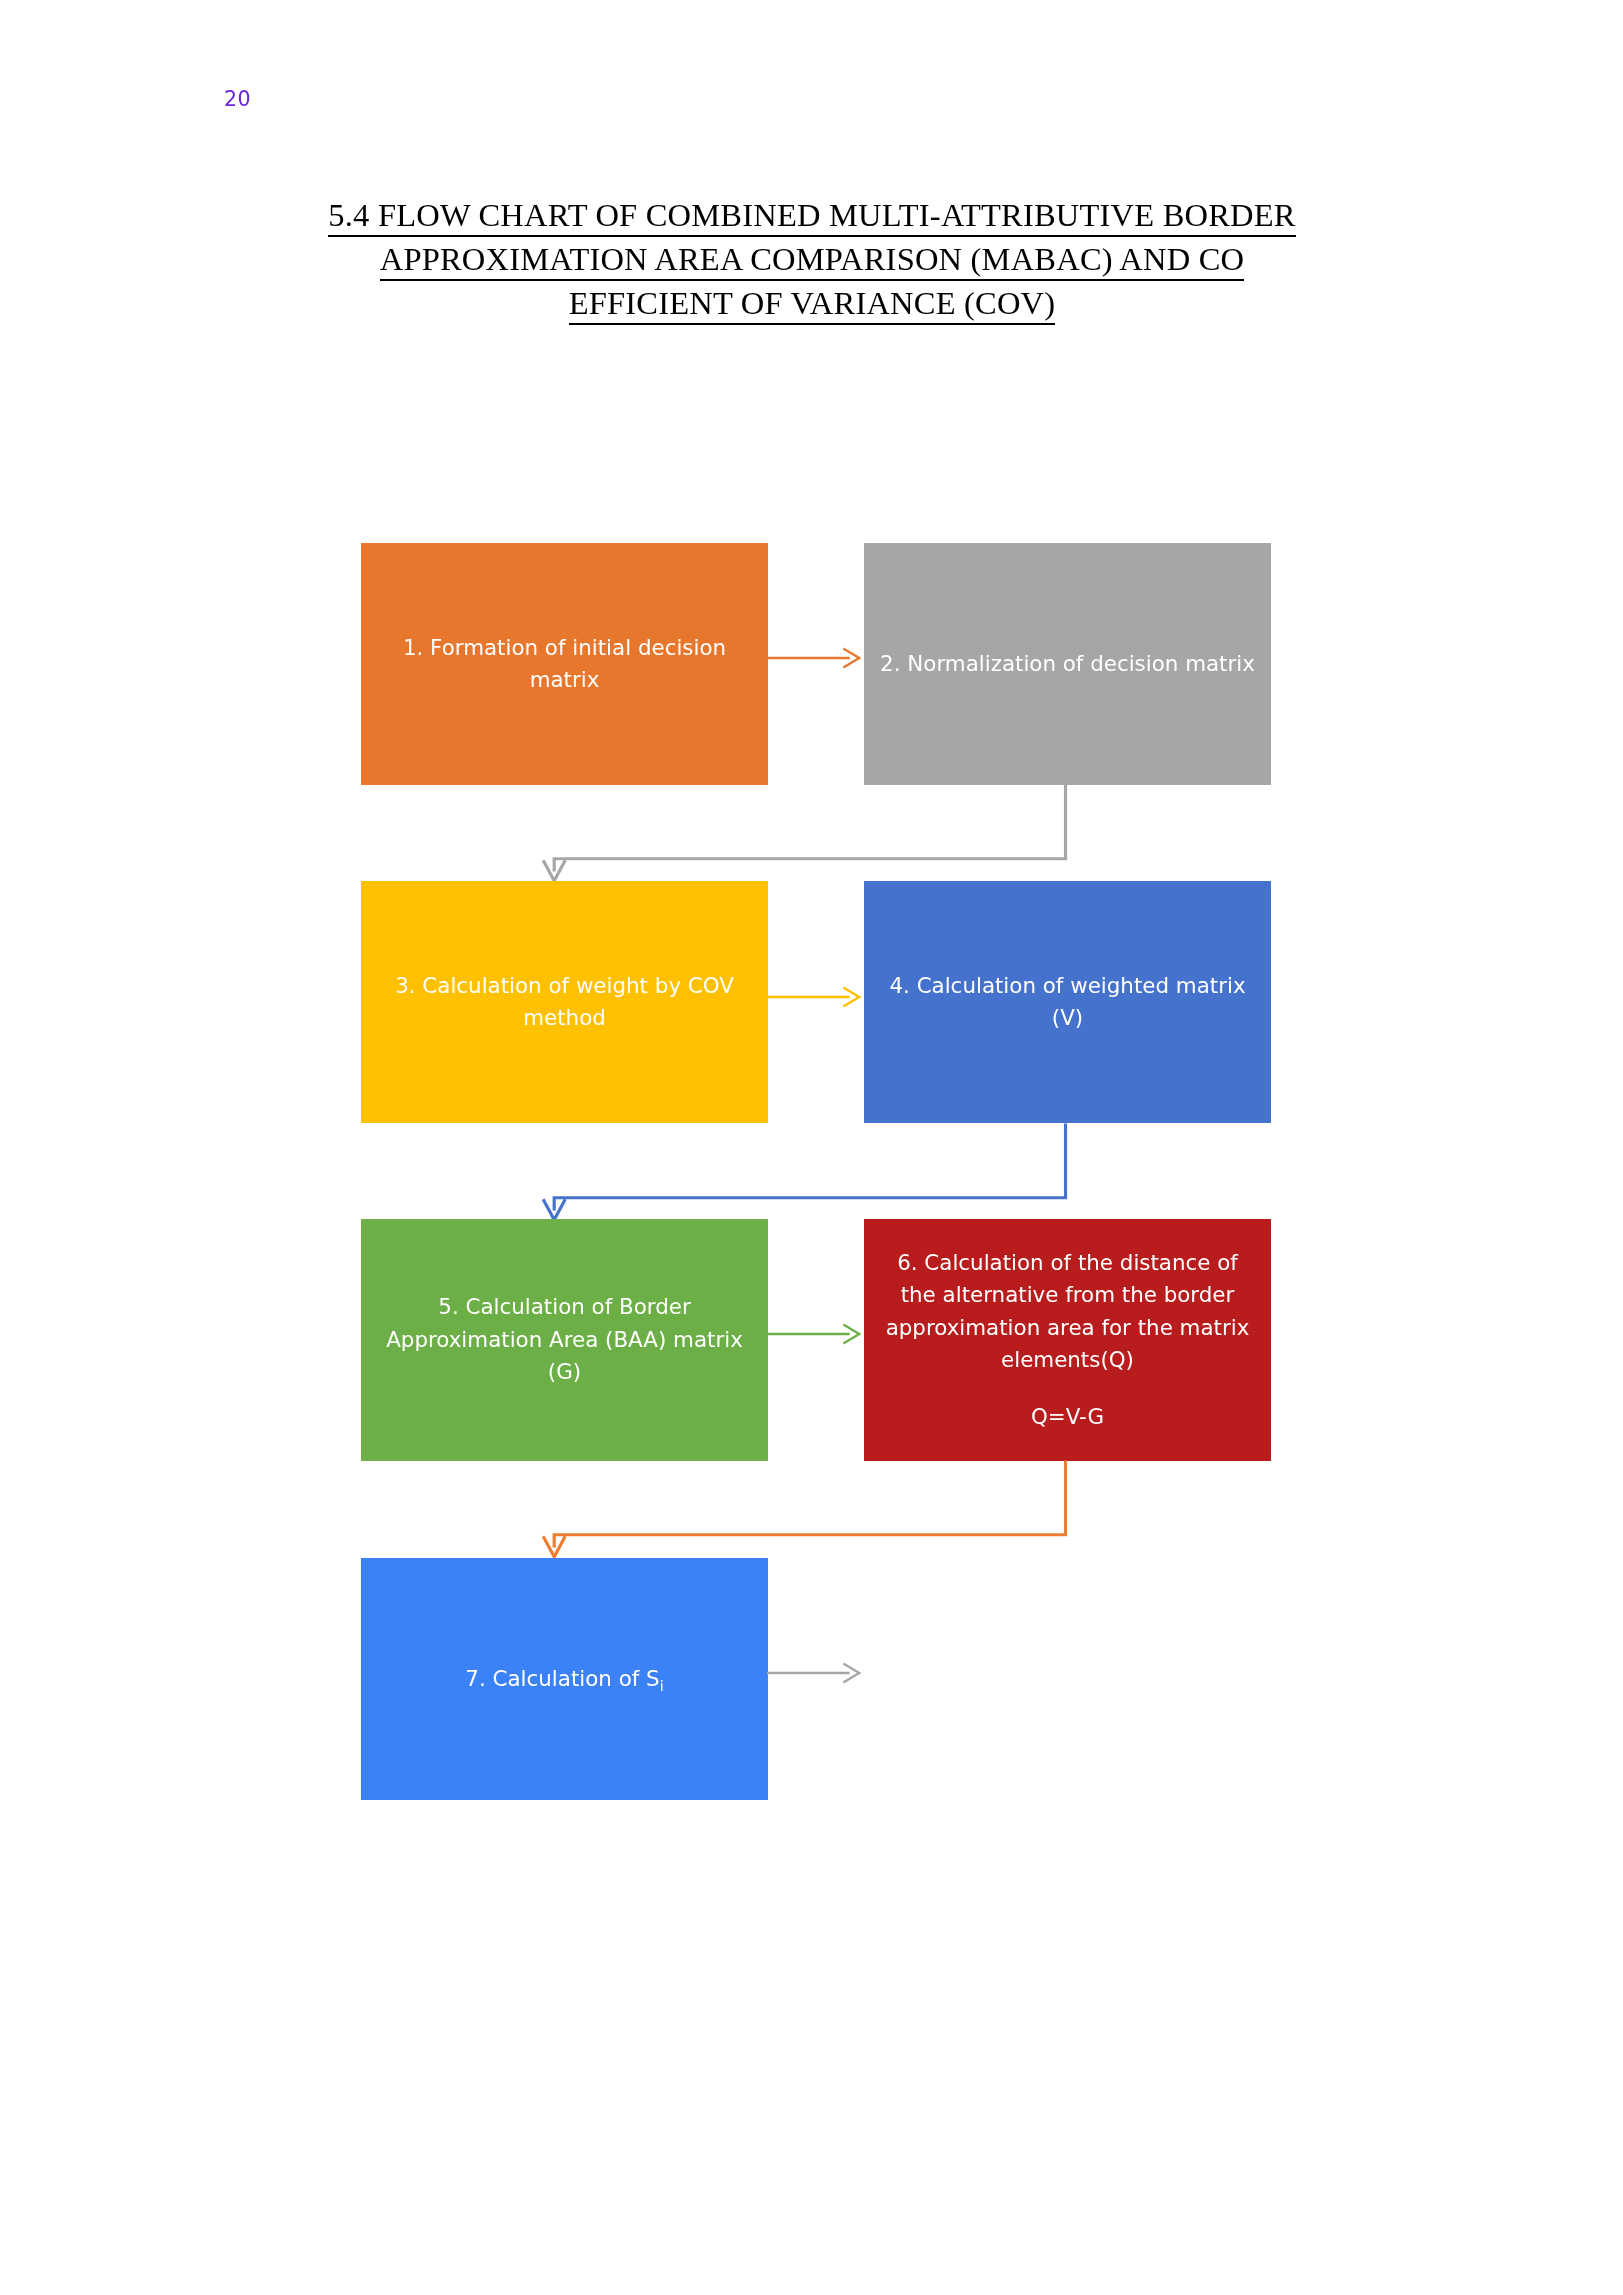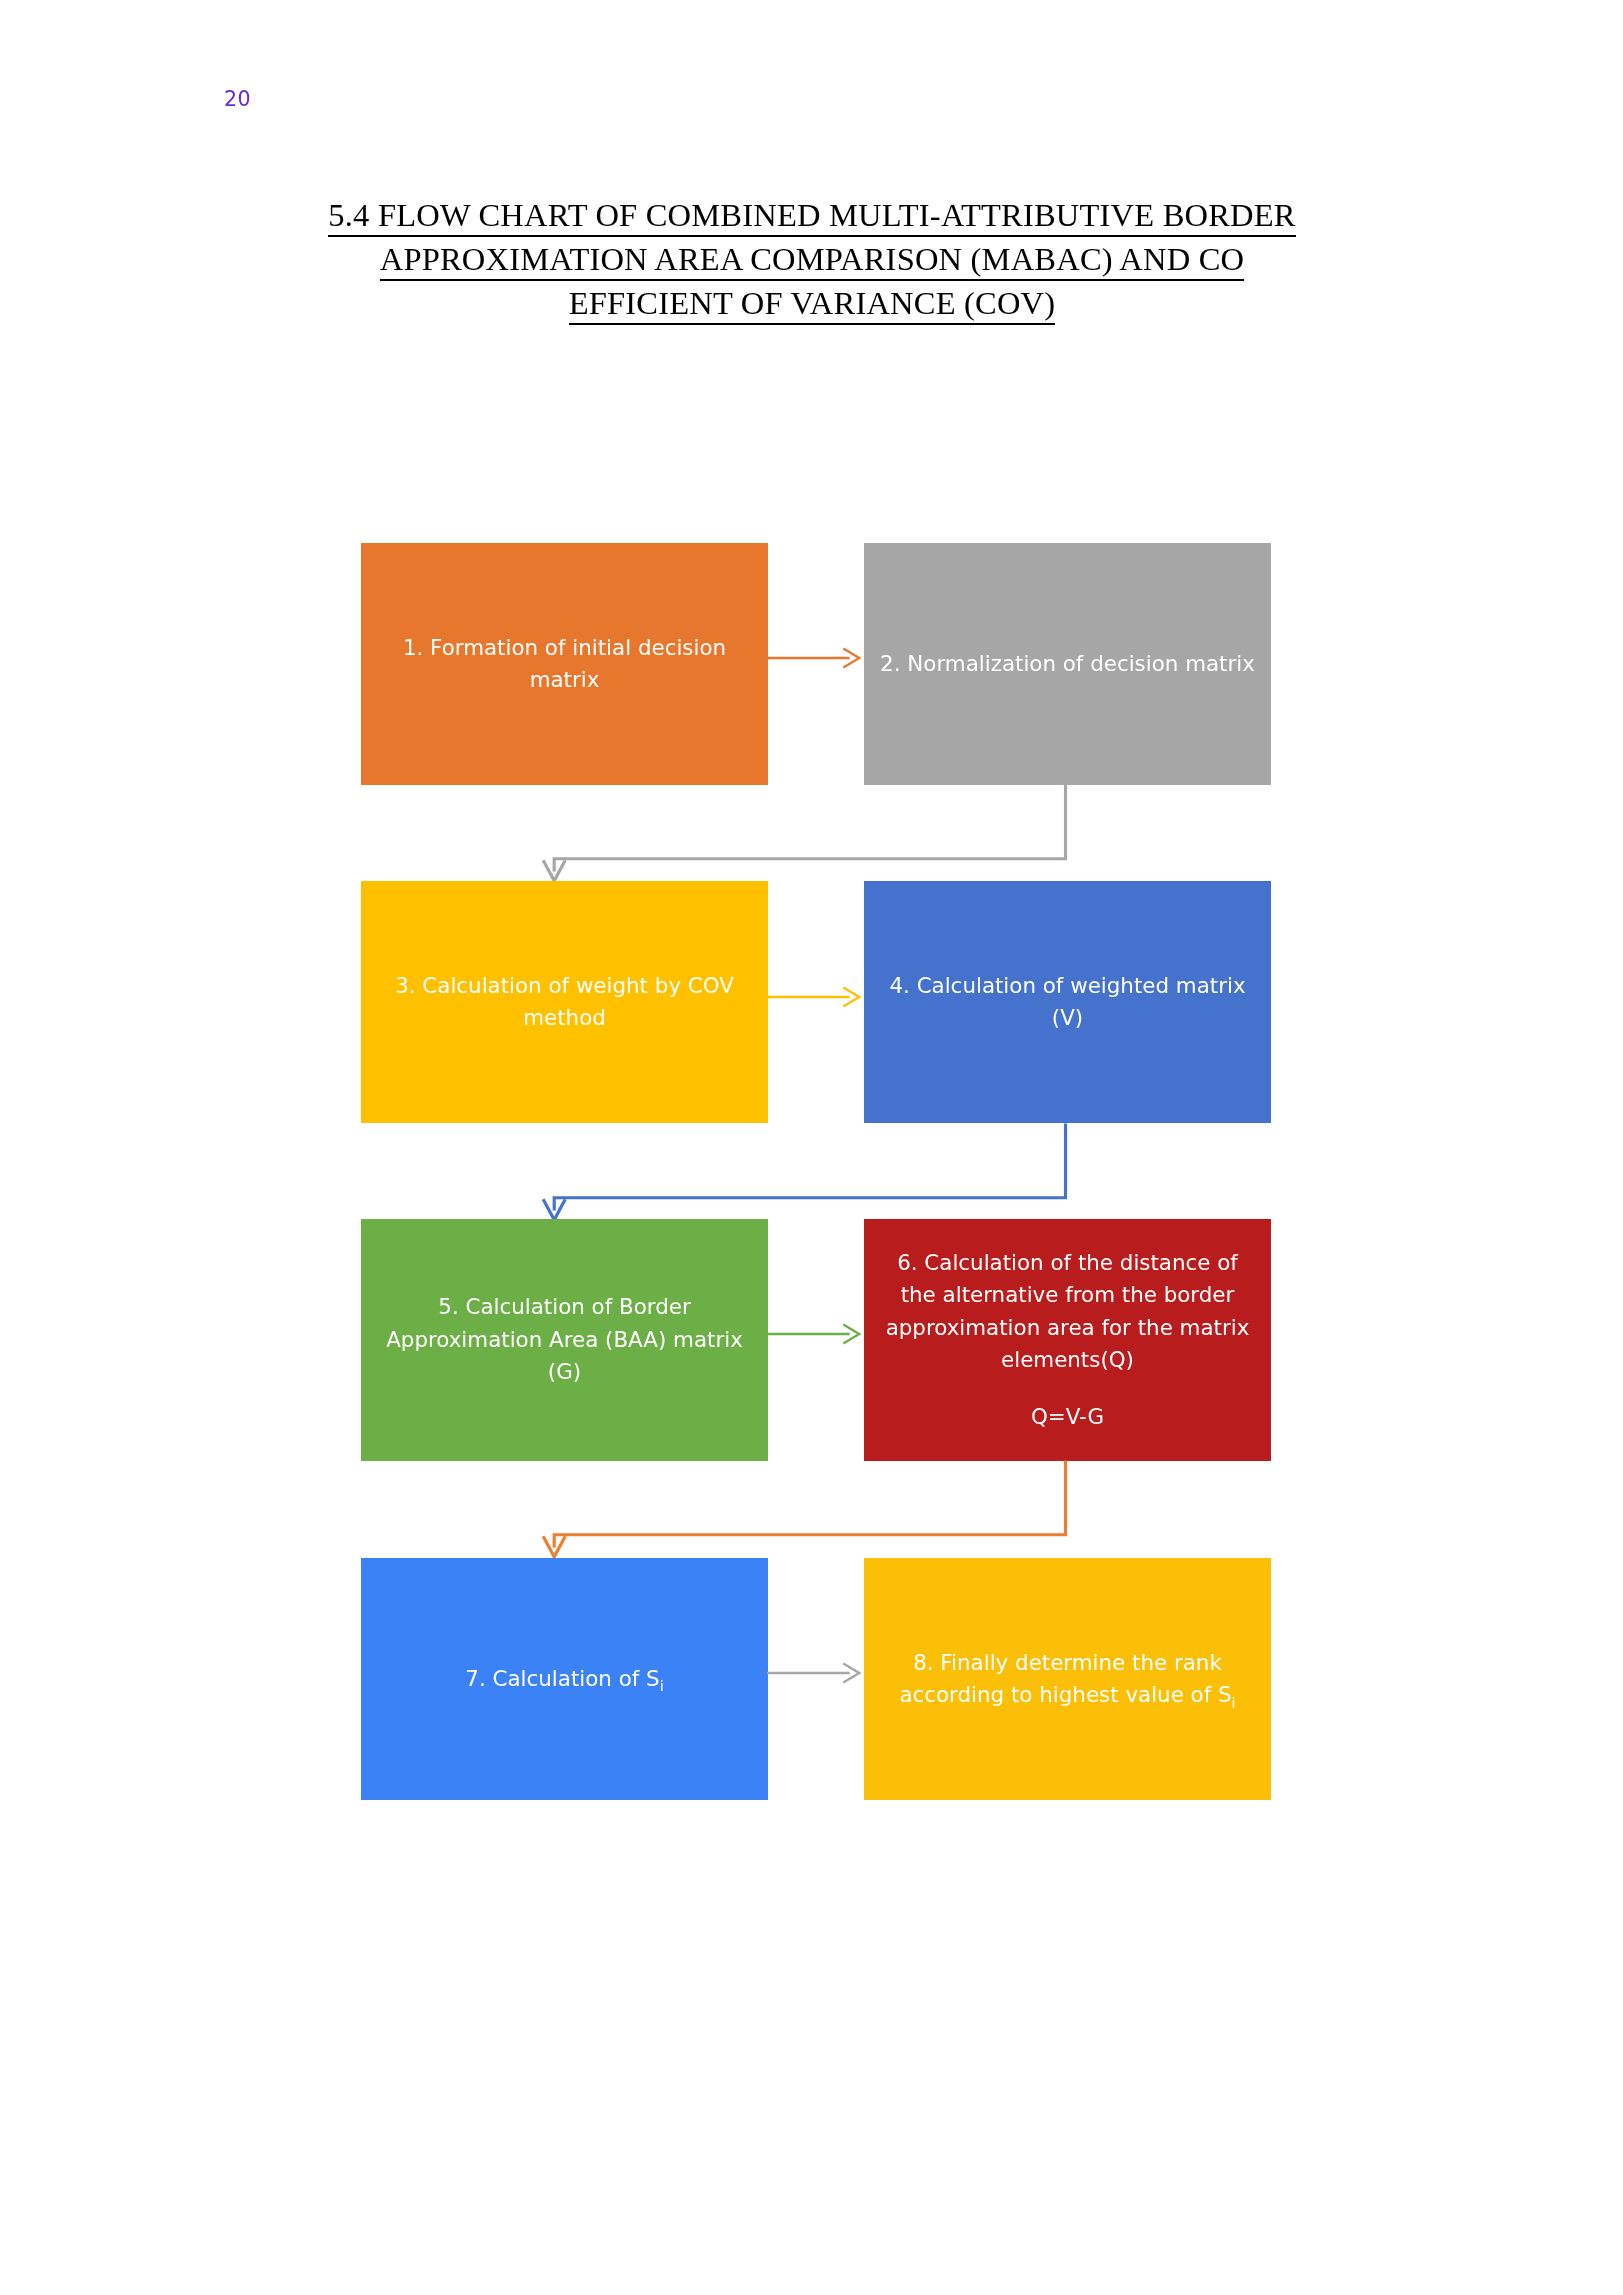--- a/index.html
+++ b/index.html
@@ -173,25 +173,20 @@
     <polyline points="696,2 696,96 48,96 48,112" fill="none" stroke="#ED7D31" stroke-width="4"></polyline>
     <polyline points="34,98 48,124 62,98" fill="none" stroke="#ED7D31" stroke-width="4"></polyline>
   </svg>
 
   <div class="node col-left row-4" style="background:#3b82f6;">
     <span class="node-text">
       <span>7. Calculation of S</span><sub>i</sub>
     </span>
   </div>
 
-  <div class="node col-right row-4" style="background:#FBBF07;">
-    <span class="node-text">
-      <span>8. Finally determine the rank according to highest value of S</span><sub>i</sub>
-    </span>
-  </div>
 
   <svg class="arrow-svg" style="left:767px; top:1649px;" width="97" height="48" viewBox="0 0 122 60">
     <line x1="0" y1="30" x2="104" y2="30" stroke="#A6A6A6" stroke-width="3"></line>
     <polyline points="96,18 116,30 96,42" fill="none" stroke="#A6A6A6" stroke-width="3"></polyline>
   </svg>
 
 </div>
 
 
 </body></html>

